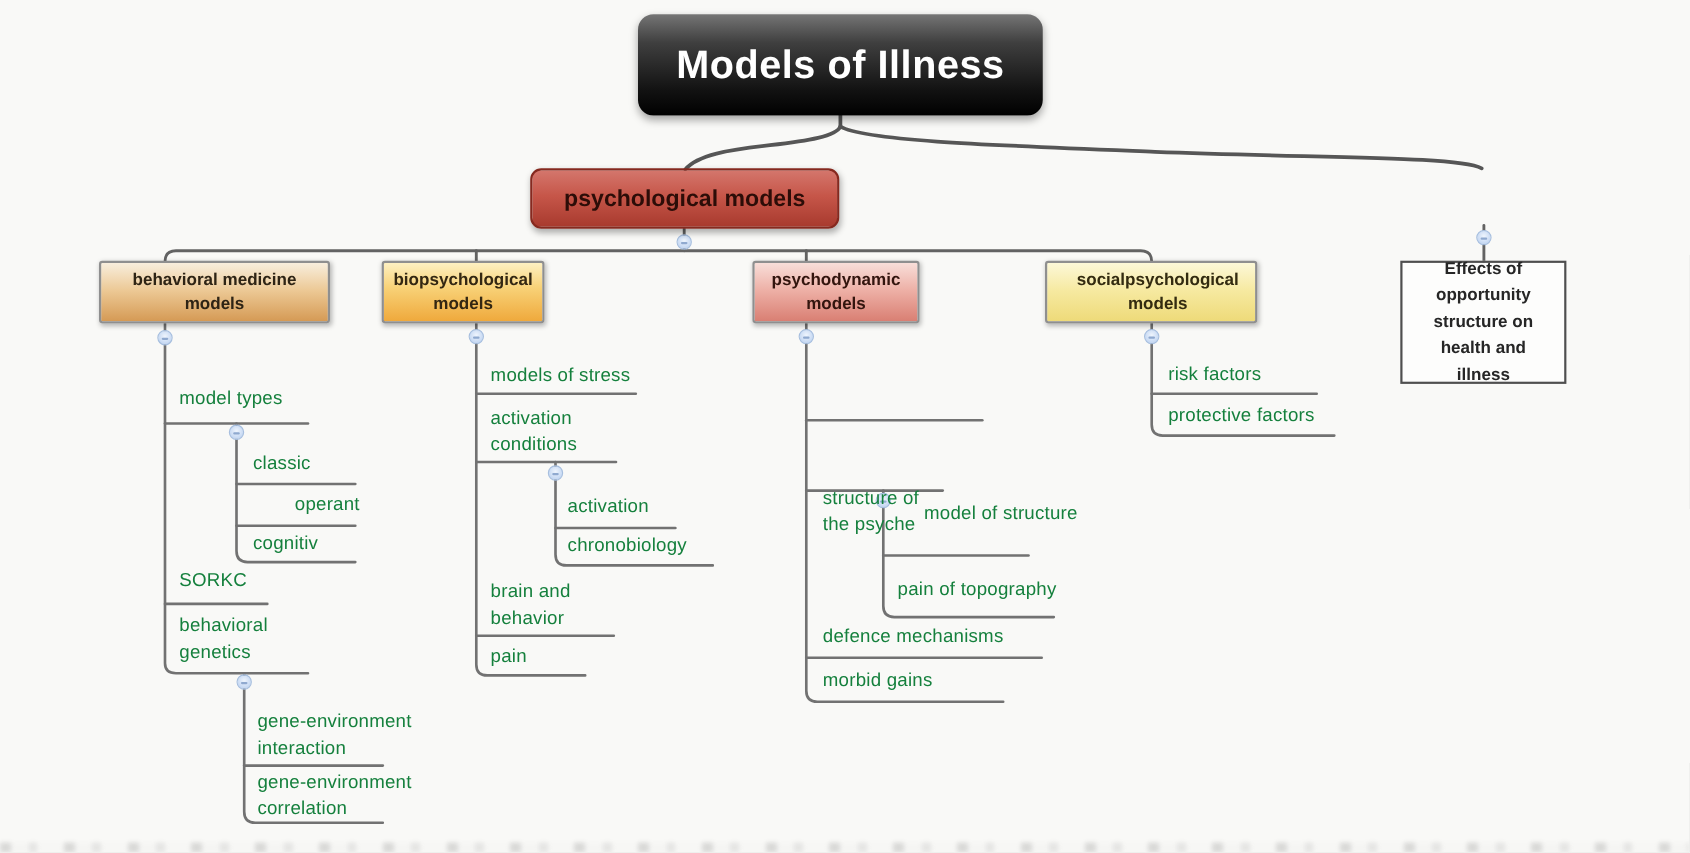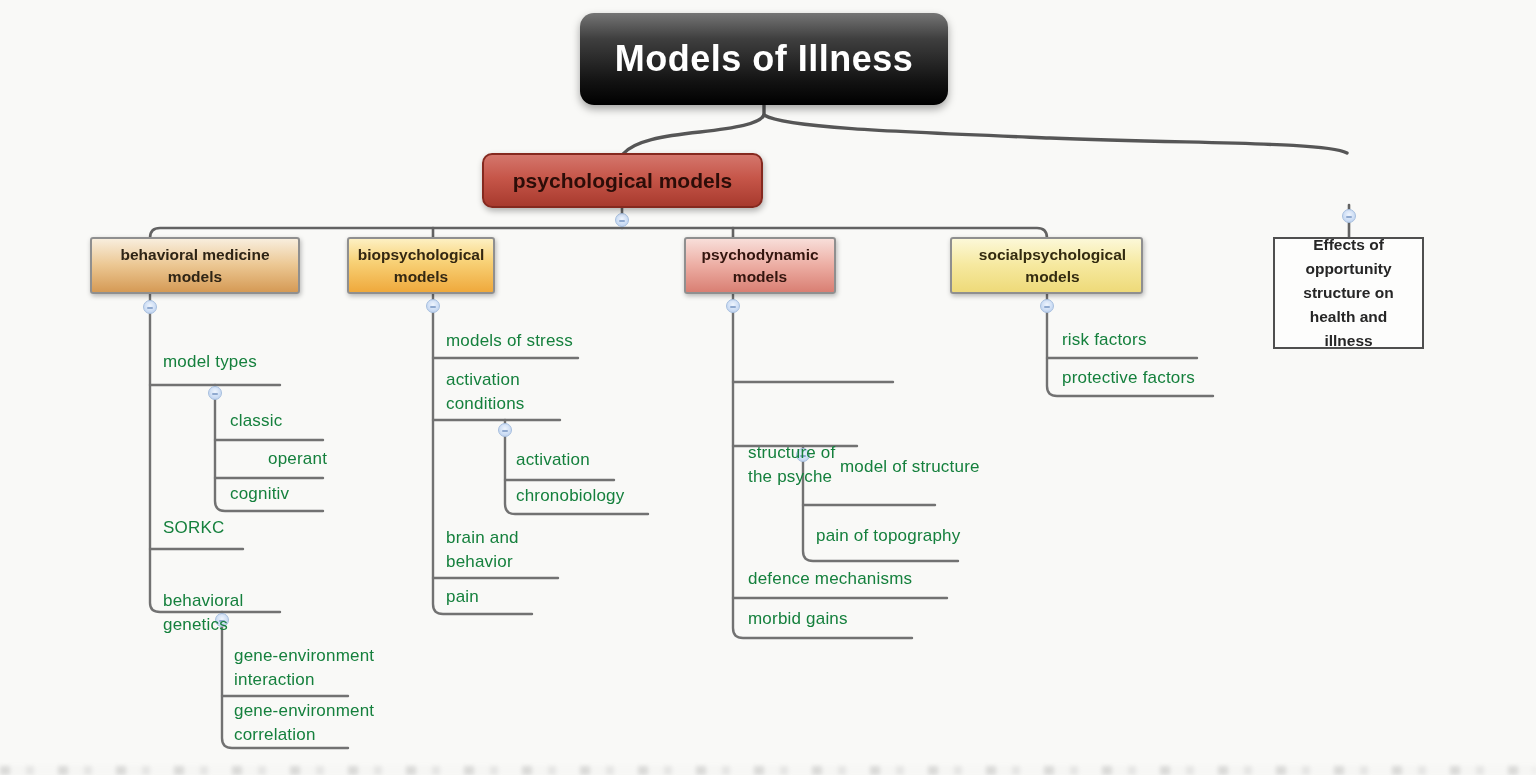--- a/index.html
+++ b/index.html
@@ -143,21 +143,21 @@
 opportunity
 structure on
 health and
 illness</div>
 
   <div class="leaf" style="left:163px;top:350px;">model types</div>
   <div class="leaf" style="left:230px;top:409px;">classic</div>
   <div class="leaf" style="left:248px;top:447px;margin-left:20px;">operant</div>
   <div class="leaf" style="left:230px;top:482px;">cognitiv</div>
   <div class="leaf" style="left:163px;top:516px;">SORKC</div>
-  <div class="leaf" style="left:163px;top:557px;margin-top:32px;">behavioral
+  <div class="leaf" style="left:163px;top:557px;">behavioral
 genetics</div>
   <div class="leaf" style="left:234px;top:644px;">gene-environment
 interaction</div>
   <div class="leaf" style="left:234px;top:699px;">gene-environment
 correlation</div>
 
   <div class="leaf" style="left:446px;top:329px;">models of stress</div>
   <div class="leaf" style="left:446px;top:368px;">activation
 conditions</div>
   <div class="leaf" style="left:516px;top:448px;">activation</div>

